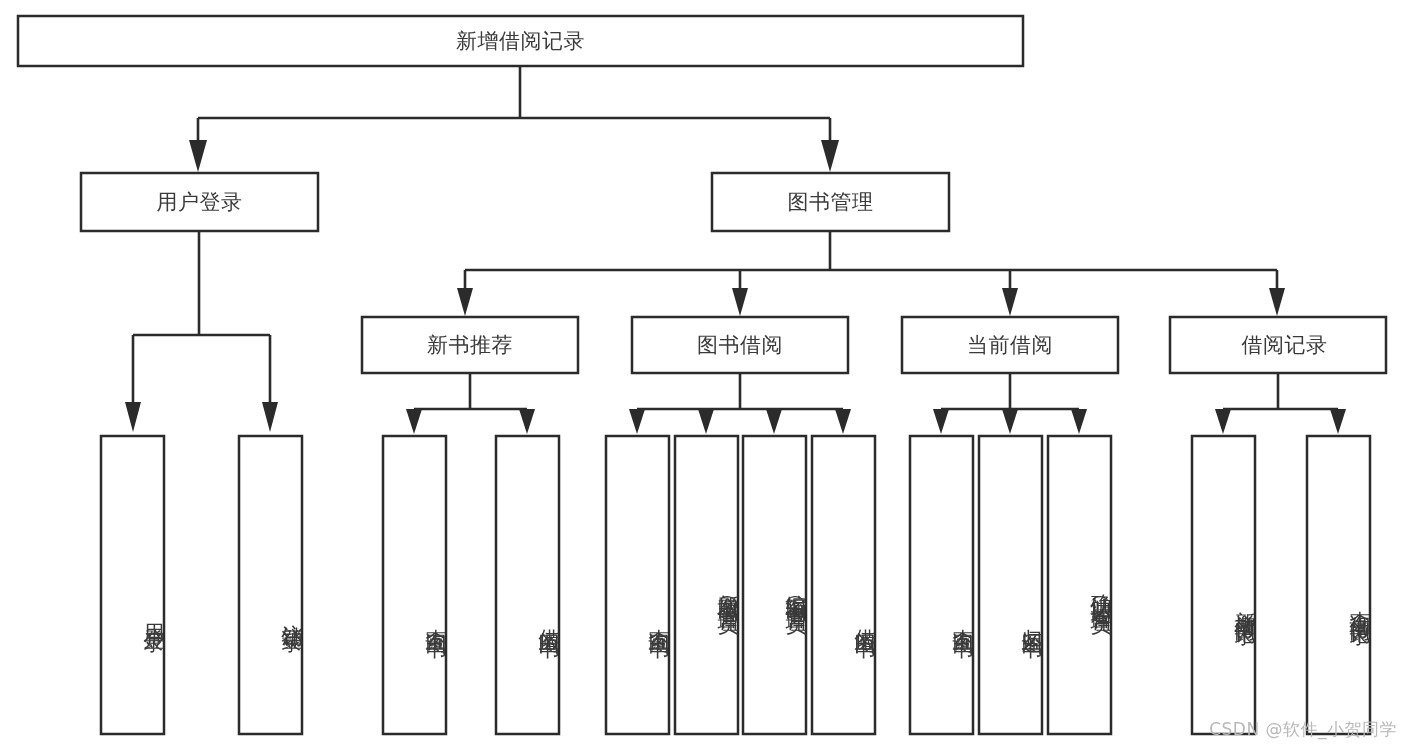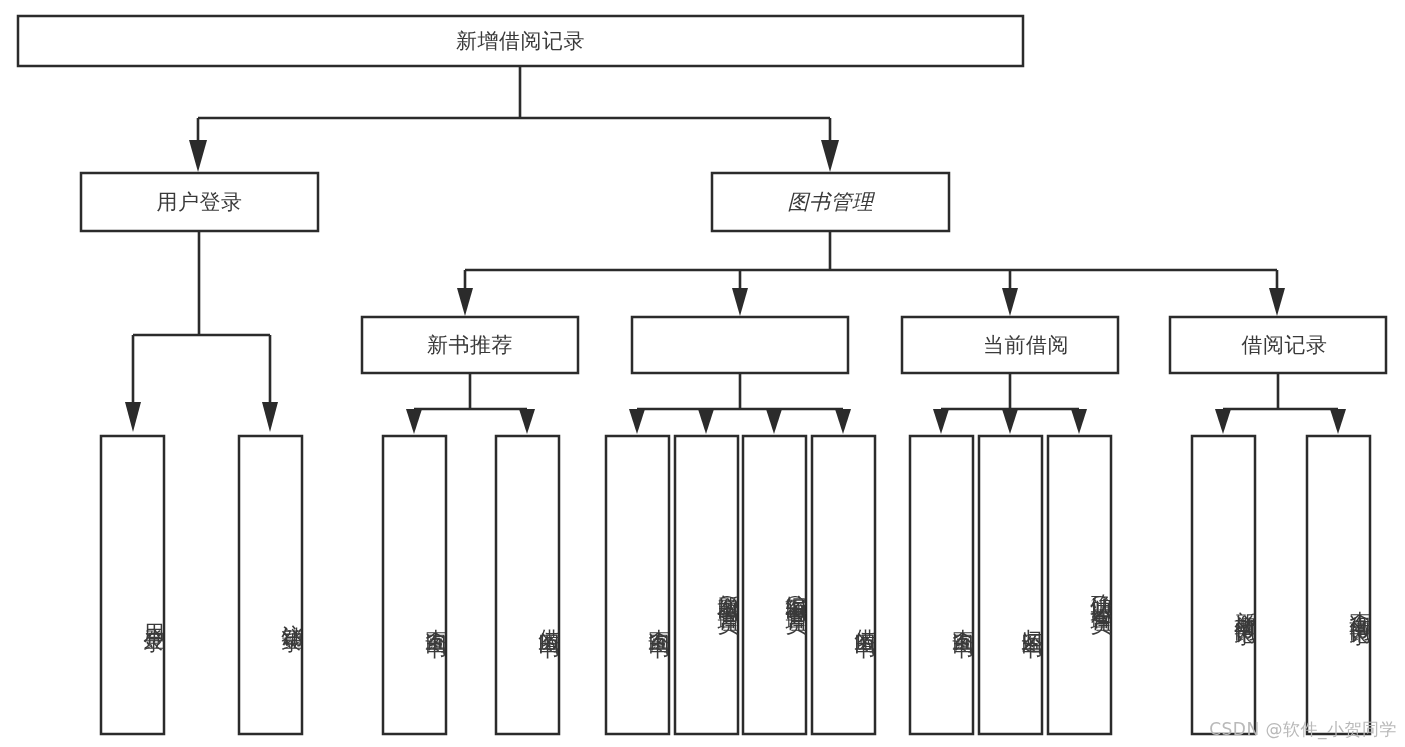--- a/index.html
+++ b/index.html
@@ -159,24 +159,25 @@
     <rect class="node-rect" x="979" y="436" width="63" height="298"></rect>
     <rect class="node-rect" x="1048" y="436" width="63" height="298"></rect>
 
     <rect class="node-rect" x="1192" y="436" width="63" height="298"></rect>
     <rect class="node-rect" x="1307" y="436" width="63" height="298"></rect>
   </svg>
 
   <div class="node-label horizontal" style="left:18px; top:16px; width:1005px; height:50px;">新增借阅记录</div>
 
   <div class="node-label horizontal" style="left:81px; top:173px; width:237px; height:58px;">用户登录</div>
-  <div class="node-label horizontal" style="left:712px; top:173px; width:237px; height:58px;font-style:italic;">图书管理</div>
+  <div class="node-label horizontal" style="left:712px; top:173px; width:237px; height:58px;">图书管理</div>
 
   <div class="node-label horizontal" style="left:362px; top:317px; width:216px; height:56px;">新书推荐</div>
-  <div class="node-label horizontal" style="left:902px; top:317px; width:216px; height:56px;padding-left:16px;">当前借阅</div>
+  <div class="node-label horizontal" style="left:632px; top:317px; width:216px; height:56px;">图书借阅</div>
+  <div class="node-label horizontal" style="left:902px; top:317px; width:216px; height:56px;">当前借阅</div>
   <div class="node-label horizontal" style="left:1170px; top:317px; width:229px; height:56px;">借阅记录</div>
 
   <div class="node-label vertical" style="left:101px; top:486px; width:63px; height:248px;">用户登录</div>
   <div class="node-label vertical" style="left:239px; top:486px; width:63px; height:248px;">注销登录</div>
 
   <div class="node-label vertical" style="left:383px; top:496px; width:63px; height:238px;">查询图书</div>
   <div class="node-label vertical" style="left:496px; top:496px; width:63px; height:238px;">借阅图书</div>
 
   <div class="node-label vertical" style="left:606px; top:496px; width:63px; height:238px;">查询图书</div>
   <div class="node-label vertical" style="left:675px; top:440px; width:63px; height:294px;">新增图书（管理员）</div>

